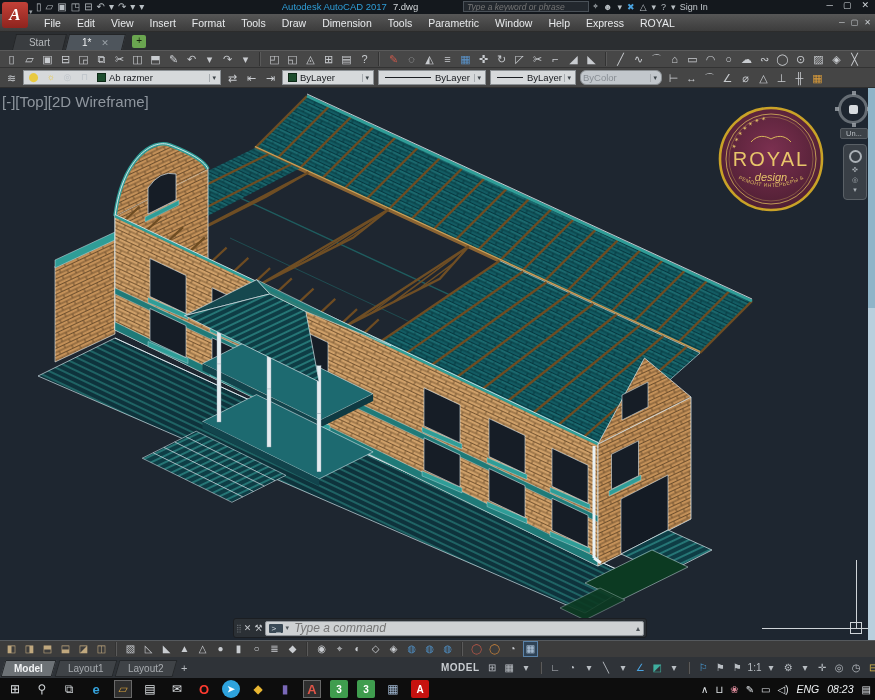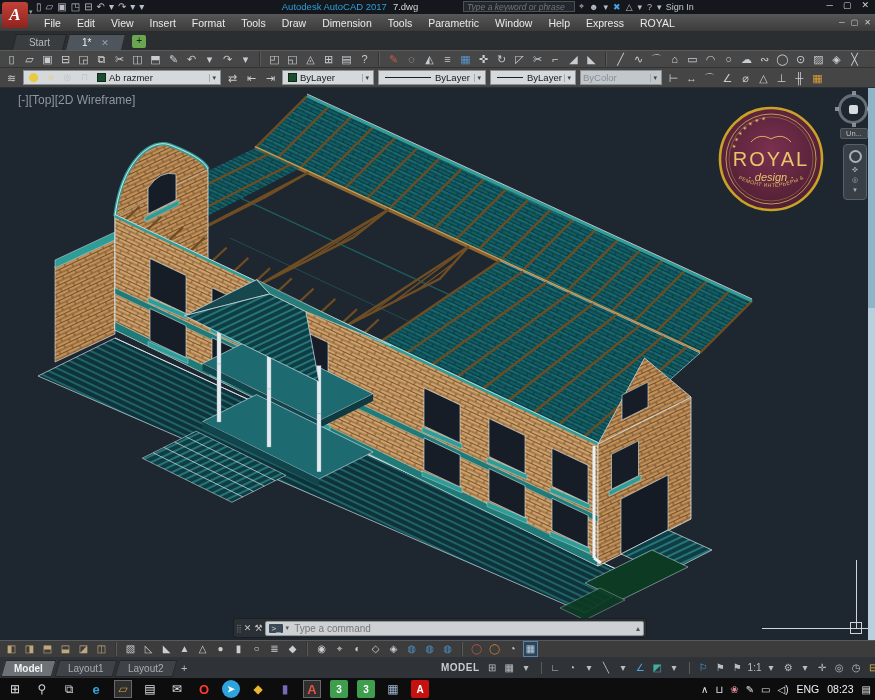--- a/index.html
+++ b/index.html
@@ -10,21 +10,21 @@
   
   #titlebar{top:0;height:14px;background:#14181d;display:flex;align-items:center;color:#cfd4d8;font-size:9px;}
   #acad-logo{position:absolute;left:2px;top:2px;width:26px;height:26px;background:linear-gradient(#c24138,#8e241e);
     border-radius:3px;color:#fff;font:italic bold 17px "Liberation Serif",serif;text-align:center;line-height:25px;z-index:30;}
   #logo-caret{position:absolute;left:29px;top:8px;color:#9aa0a5;font-size:7px;z-index:30;}
   #qat{position:absolute;left:36px;top:1px;display:flex;gap:4px;align-items:center;}
   #qat .ico{color:#b9bfc4;font-size:10px;line-height:12px;cursor:default;}
   #title-text{position:absolute;left:250px;width:200px;text-align:center;top:1px;font-size:9.5px;}
   #title-app{color:#2f9fd9;} #title-doc{color:#d4d8db;margin-left:6px;}
   #search-wrap{position:absolute;left:463px;top:1px;display:flex;align-items:center;gap:4px;}
-  #search-input{width:112px;height:11px;background:#23282e;border:1px solid #4a5158;color:#9aa1a8;
+  #search-input{width:126px;height:11px;background:#23282e;border:1px solid #4a5158;color:#9aa1a8;
     font-style:italic;font-size:8.5px;padding:0 3px;}
   #title-tools{display:flex;gap:5px;align-items:center;}
   #title-tools .ico{font-size:9px;color:#b9bfc4;}
   #signin-label{color:#c3c8cd;font-size:9px;}
   #win-controls{position:absolute;right:2px;top:0;display:flex;gap:10px;padding-right:4px;}
   #win-controls .ico{font-size:9px;color:#d0d5d9;}
 
   
   #menubar{top:14px;height:18px;background:linear-gradient(#565656,#3c3c3c);display:flex;align-items:center;
     padding-left:36px;border-bottom:1px solid #2c2c2c;}
@@ -50,25 +50,25 @@
   #tb2{top:68px;height:20px;background:#454545;border-bottom:1px solid #2e2e2e;display:flex;align-items:center;
     padding:0 4px;gap:4px;overflow:hidden;}
   .combo{height:15px;background:#d6d9db;border:1px solid #8b9094;display:flex;align-items:center;
     font-size:9.5px;color:#16191d;padding:0 2px;position:relative;}
   .combo .caret{margin-left:auto;border-left:1px solid #a6abaf;padding:0 2px;font-size:7px;color:#3c4348;}
   .combo .chip{width:9px;height:9px;background:#1d4d2e;border:1px solid #0e2a18;margin:0 3px;}
   .combo .lt-line{width:46px;height:1.5px;background:#1c1f23;margin:0 4px;}
   .combo.disabled{background:#c2c7cc;color:#878d93;}
   #layer-combo{width:198px;} #layer-combo .lic{display:flex;gap:2px;margin-right:2px;}
   #layer-combo .lic span{font-size:9px;line-height:13px;}
-  #color-combo{width:92px;} #ltype-combo{width:108px;} #lweight-combo{width:86px;} #pstyle-combo{width:82px;}
+  #color-combo{width:92px;} #ltype-combo{width:108px;} #lweight-combo{width:86px;} #pstyle-combo{width:82px;border-radius:6px;}
 
   
   #canvas{position:absolute;top:88px;left:0;width:875px;height:552px;background:#1e2630;overflow:hidden;}
-  #vp-label{position:absolute;left:18px;top:5px;color:#8f969e;font-size:12px;z-index:5;}
+  #vp-label{position:absolute;left:2px;top:5px;color:#8f969e;font-size:15px;z-index:5;}
   #scene{position:absolute;left:0;top:0;}
   #vscroll{position:absolute;right:0;top:0;width:7px;height:100%;background:#b9cfdd;z-index:6;}
   #vscroll-thumb{position:absolute;top:0;width:7px;height:220px;background:#8fb4c8;}
   
   #compass{position:absolute;left:838px;top:6px;width:30px;height:30px;border:3px solid rgba(150,156,162,.6);
     border-radius:50%;z-index:6;}
   #compass .sq{position:absolute;left:8px;top:8px;width:9px;height:9px;background:#d7dbdf;border-radius:2px;}
   #compass .dot{position:absolute;width:4px;height:4px;background:rgba(160,166,172,.8);}
   #un-chip{position:absolute;left:840px;top:40px;width:28px;height:11px;background:#3c4248;border:1px solid #565c62;
     border-radius:2px;color:#b8bec4;font-size:7.5px;text-align:center;line-height:9px;z-index:6;}
@@ -84,21 +84,21 @@
   #pickbox{position:absolute;left:850px;top:534px;width:12px;height:12px;border:1px solid #cfd4d8;z-index:4;}
   
   #cmdbar{position:absolute;left:233px;top:530px;width:414px;height:20px;background:rgba(45,49,54,.92);
     border:1px solid #1b1e22;border-radius:3px;display:flex;align-items:center;padding:1px 2px;gap:3px;z-index:7;}
   #cmd-grip{color:#6a7076;font-size:8px;letter-spacing:-1px;}
   #cmd-close,#cmd-wrench{color:#c3c7cb;font-size:9px;}
   #cmd-field{flex:1;height:15px;background:#ced1d3;border:1px solid #90959a;border-radius:2px;
     display:flex;align-items:center;padding:0 3px;gap:3px;}
   #cmd-badge{background:#3b4a56;color:#dfe5ea;font-size:8px;padding:0 2px;border-radius:1px;}
   #cmd-caret{font-size:7px;color:#4c5257;}
-  #cmd-input{flex:1;border:none;background:transparent;font-size:10px;color:#5a5f66;outline:none;}
+  #cmd-input{flex:1;border:none;background:transparent;font-style:italic;font-size:12px;color:#5a5f66;outline:none;}
   #cmd-up{color:#4c5257;font-size:8px;}
   
   #logo{position:absolute;left:718px;top:18px;z-index:5;}
 
   
   #tb3{top:640px;height:17px;background:#3c3c3c;border-top:1px solid #55595d;display:flex;align-items:center;
     padding:0 4px;gap:3px;}
   #tb3 .ico{width:15px;font-size:10px;}
   #tb3 .on{background:#2f4356;box-shadow:inset 0 0 0 1px #5a82a8;}
 
@@ -116,21 +116,21 @@
 
   
   #taskbar{top:678px;height:22px;background:#0d0d0d;display:flex;align-items:center;padding-left:6px;gap:9px;}
   #taskbar .ico{font-size:12px;width:18px;height:18px;display:flex;align-items:center;justify-content:center;}
   #taskbar .brand{font-weight:bold;font-size:13px;}
   #taskbar .chip{border-radius:2px;font-weight:bold;font-size:10px;}
   #taskbar .round{border-radius:50%;font-size:9px;}
   #taskbar .on{background:rgba(255,255,255,.14);box-shadow:inset 0 0 0 1px rgba(255,255,255,.28);}
   #tray{position:absolute;right:4px;display:flex;align-items:center;gap:8px;color:#dfe3e6;font-size:10px;}
   #tray .ico{font-size:10px;width:auto;}
-  #tray-lang,#tray-time{font-size:10.5px;color:#eef1f3;}
+  #tray-lang,#tray-time{font-size:10.5px;color:#eef1f3;font-style:italic;}
 </style>
 </head>
 <body>
 
 <div id="app">
 
   <div class="row" id="titlebar">
     <div id="acad-logo">A</div>
     <div id="logo-caret">▾</div>
     <div id="qat">

